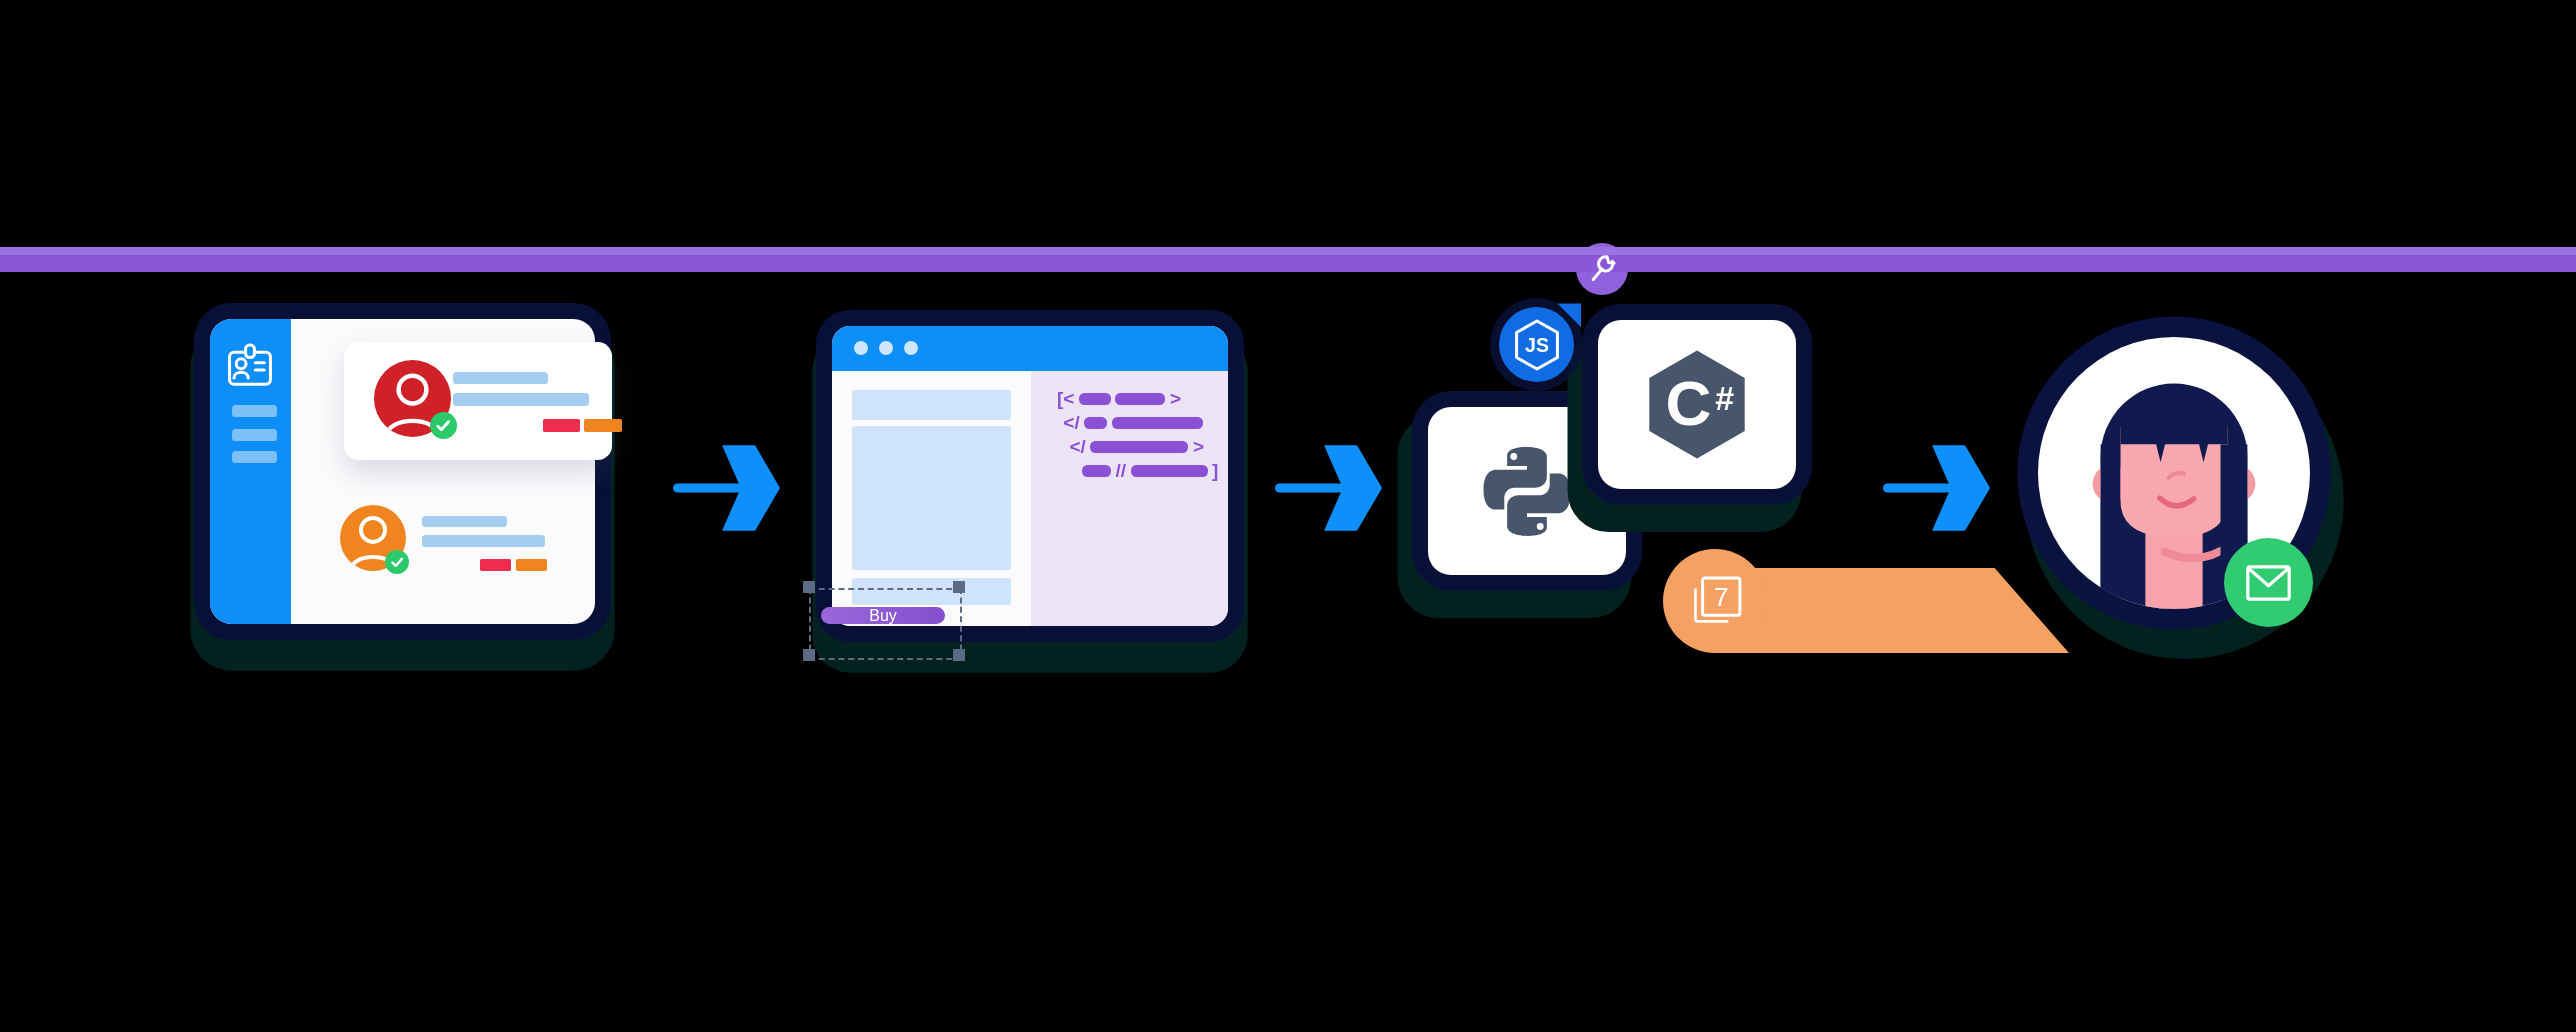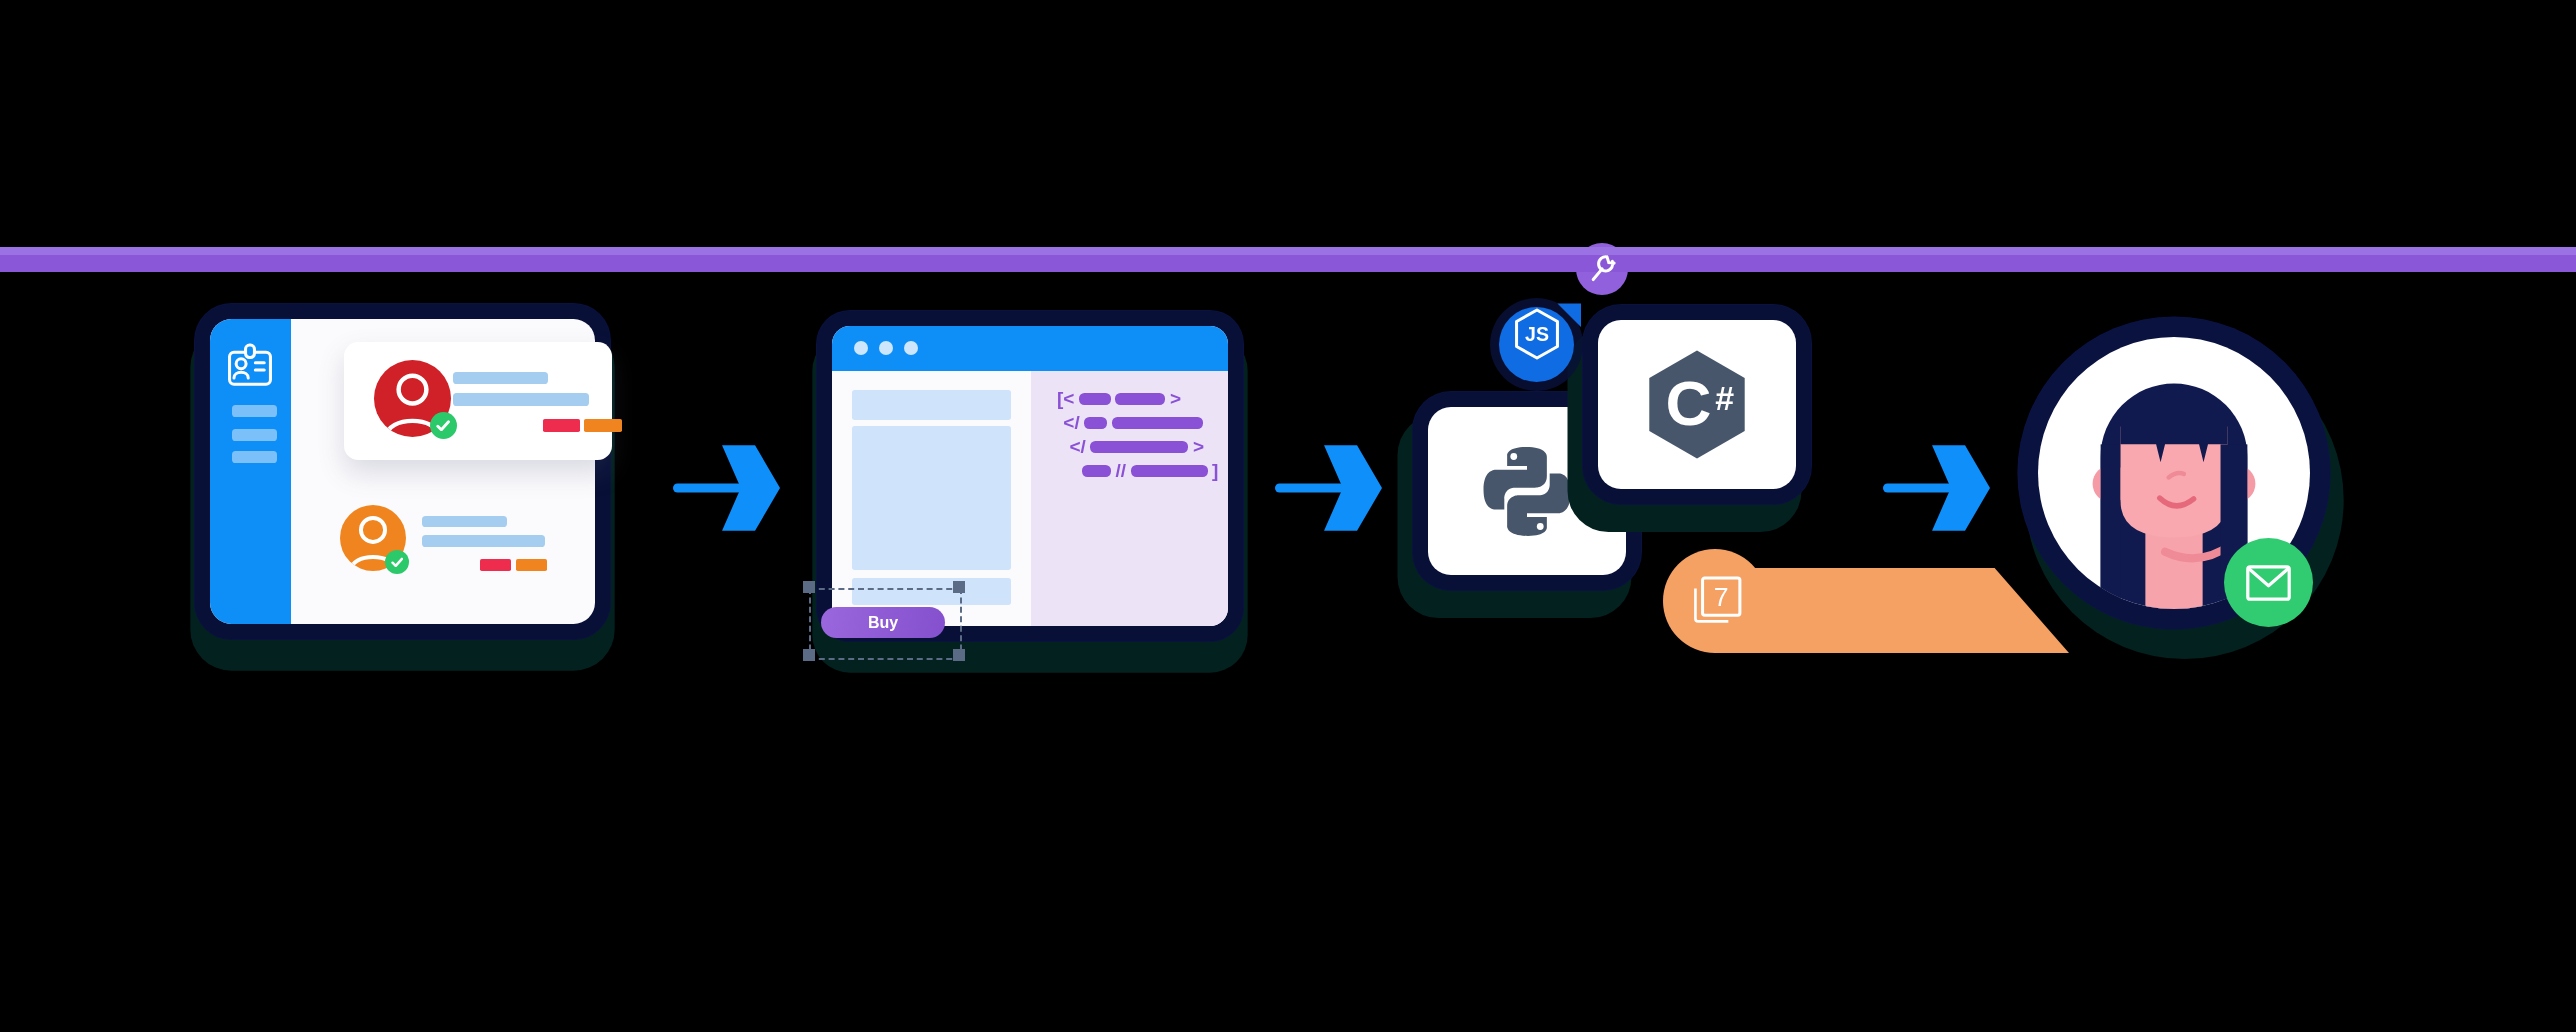--- a/index.html
+++ b/index.html
@@ -44,31 +44,31 @@
     border-radius:0 0 18px 0;}
   .wire{position:absolute;left:19.7px;width:159px;background:#cfe4fa;border-radius:2.7px;}
   .code{position:absolute;left:225px;top:66px;width:163px;display:flex;flex-direction:column;gap:10.7px;}
   .crow{display:flex;align-items:center;gap:4.5px;color:#8a50d6;font-weight:bold;font-size:19px;
     line-height:13.4px;white-space:nowrap;}
   .cbar{height:11.6px;border-radius:5.4px;background:#8a50d6;flex:0 0 auto;}
 
   
   .marquee{left:809px;top:588px;width:149px;height:68px;border:2.7px dashed #5b6b85;z-index:4;}
   .handle{width:11.6px;height:11.6px;background:#5b6b85;z-index:6;}
-  .buy-btn{left:821px;top:607px;width:124px;height:31px;border-radius:16px;z-index:5;
+  .buy-btn{left:821px;top:607px;width:124px;height:17px;border-radius:16px;z-index:5;
     background:linear-gradient(100deg,#9a67dd,#8450cd);display:flex;align-items:center;
-    justify-content:center;color:#fff;font-weight:bold;font-size:16px;border:none;cursor:pointer;}
+    justify-content:center;color:#fff;font-weight:normal;font-size:16px;border:none;cursor:pointer;}
 
   
   .lang-card{border-radius:23px;background:#fff;display:flex;align-items:center;justify-content:center;
     box-shadow:0 0 0 15px #081037,0 0 0 16px #0a1240,-12.5px 25px 0 18px #03221f;}
   .py-card{left:1428px;top:407px;width:198px;height:168px;z-index:4;}
   .cs-card{left:1598px;top:320px;width:198px;height:169px;z-index:5;}
   .js-bubble{left:1499px;top:307px;width:75px;height:75px;border-radius:50%;background:#0f6ce2;
-    z-index:6;display:flex;justify-content:center;
+    z-index:6;display:flex;align-items:center;justify-content:center;
     box-shadow:0 0 0 9px rgba(8,16,55,.85);}
   .js-tail{position:absolute;right:-7.2px;top:-3.6px;width:27px;height:27px;background:#0f6ce2;
     clip-path:polygon(100% 0,12% 0,100% 88%);}
   .orange-circle{left:1663px;top:549px;width:104px;height:104px;border-radius:50%;
     background:#f5a163;z-index:3;display:flex;align-items:center;justify-content:center;}
   .orange-bar{left:1715px;top:568px;width:354px;height:85px;background:#f5a163;z-index:2;
     clip-path:polygon(0 0,79% 0,100% 100%,0 100%);}
 
   
   .person{left:2038px;top:337px;width:272px;height:272px;border-radius:50%;background:#fff;

